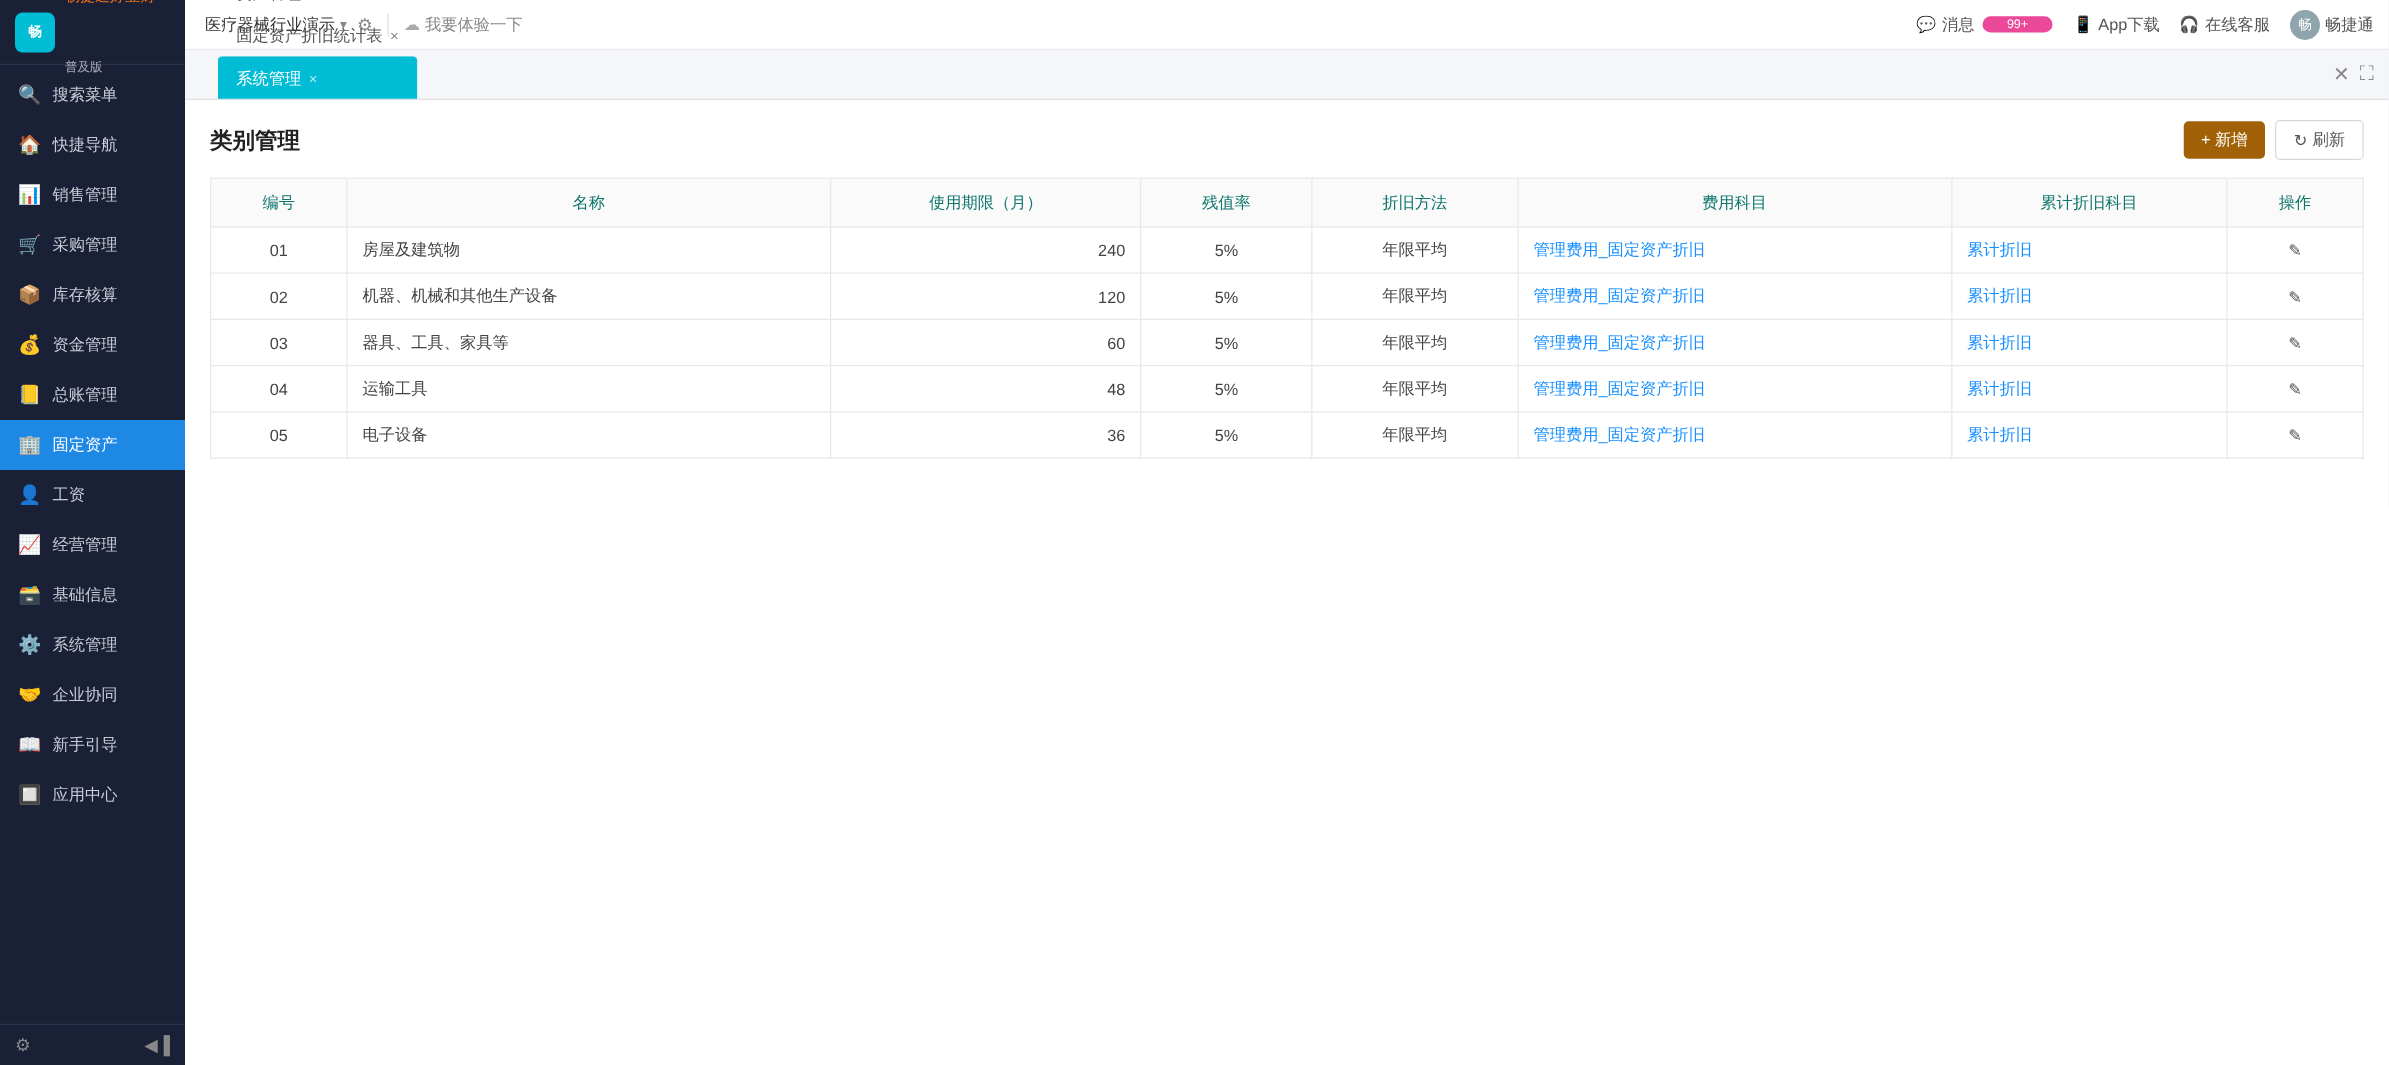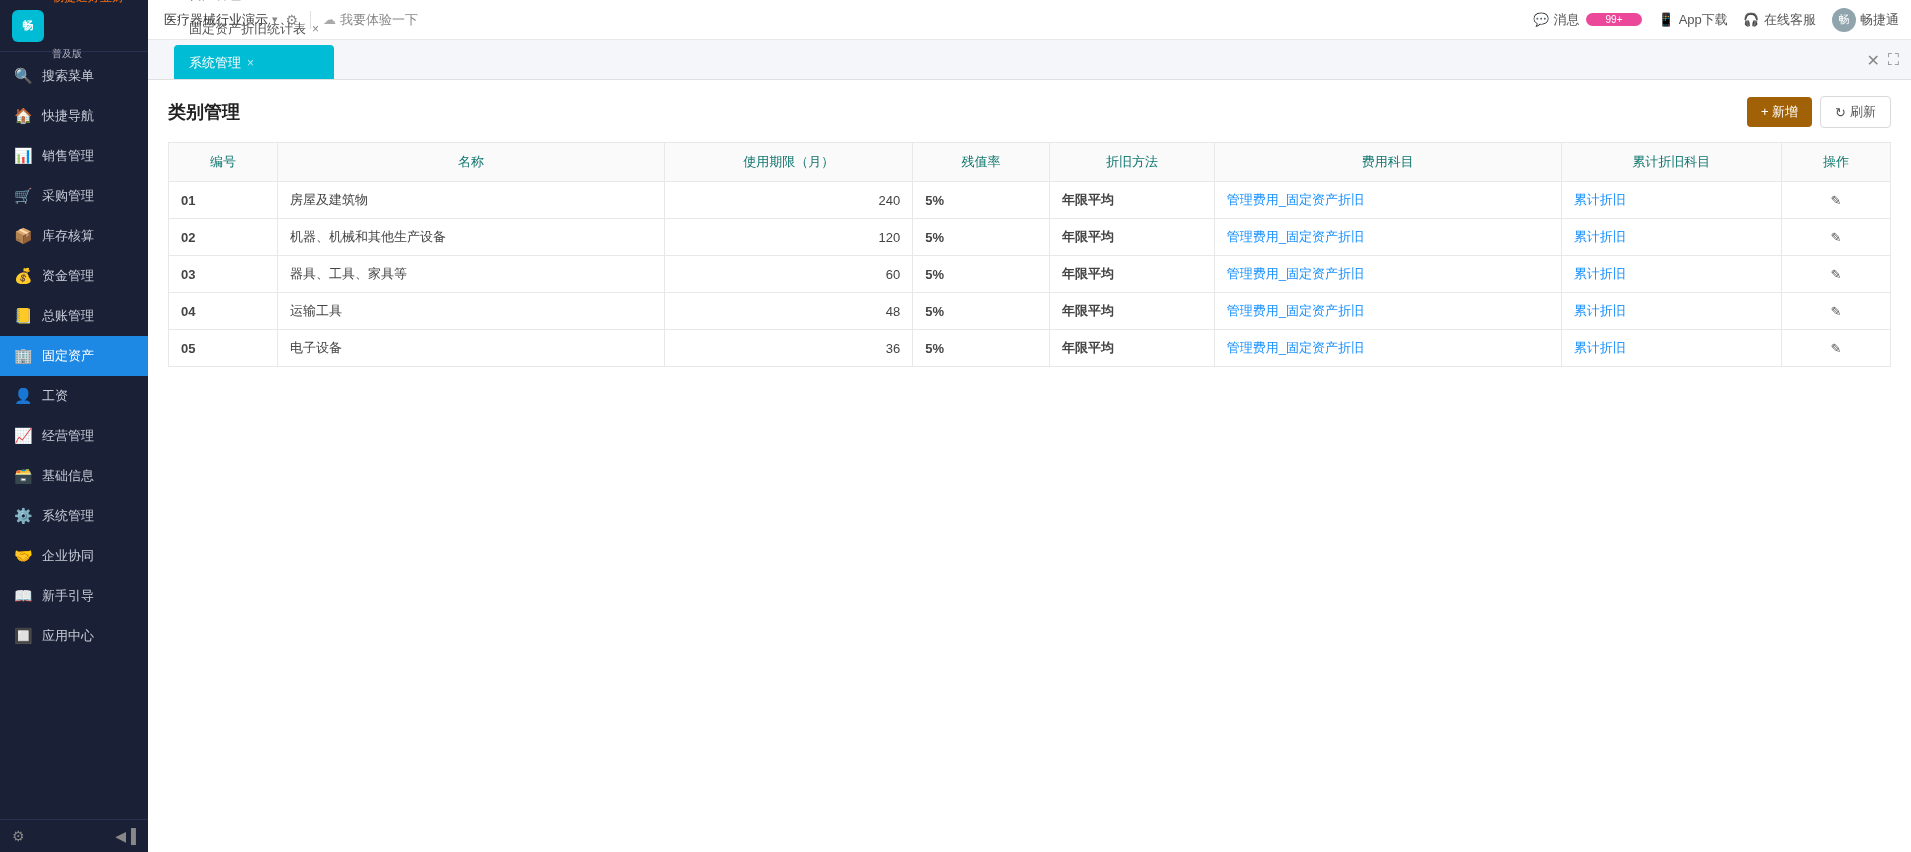--- a/index.html
+++ b/index.html
@@ -174,21 +174,21 @@
       font-weight: 500;
       color: #0f766e;
     }
     .data-table td {
       border: 1px solid #e8e8e8;
       padding: 9px 12px;
       color: #444;
     }
     .data-table td:first-child { text-align: center; }
     .data-table td.num { text-align: right; }
-    .data-table td.center { text-align: left; font-weight: bold; }
+    .data-table td.center { text-align: center; }
     .data-table td.link-blue { color: #1890ff; }
     .data-table td.actions { text-align: center; }
     .edit-icon { color: #555; font-size: 13px; cursor: pointer; }
   </style>
 </head>
 <body>
 
 <div id="sidebar">
   <div id="sidebar-logo">
     <div class="logo-icon">畅</div>

